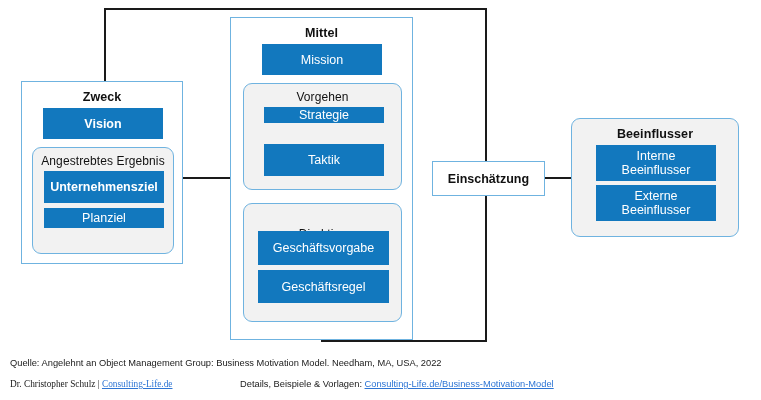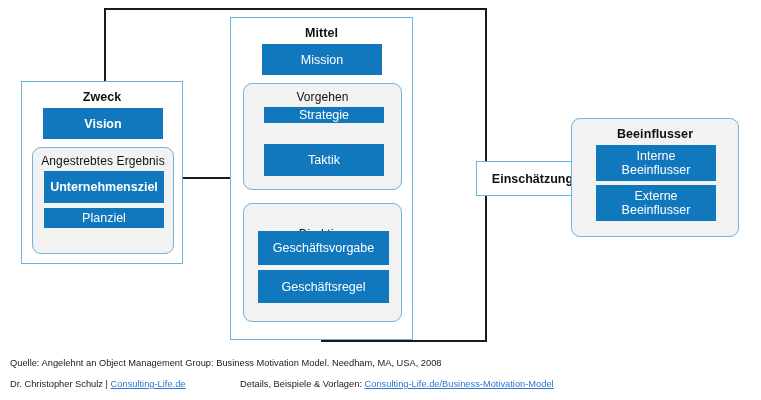--- a/index.html
+++ b/index.html
@@ -72,21 +72,20 @@
     position: absolute;
     border: 1.5px solid #6FB3E0;
     background: #ffffff;
     box-sizing: border-box;
     display: flex;
     align-items: center;
     justify-content: center;
     font-weight: bold;
     font-size: 12.5px;
     color: #111111;
-    margin-left: 44px;
   }
 
   
   .footer {
     position: absolute;
     left: 0;
     width: 761px;
     font-size: 9.3px;
     color: #1a1a1a;
   }
@@ -150,23 +149,23 @@
 
   <div class="plainbox" style="left:432px; top:161px; width:113px; height:35px;">Einschätzung</div>
 
   <div class="group shaded" style="left:571px; top:118px; width:168px; height:119px;">
     <div class="group-title" style="position:absolute; left:0; top:9px; width:100%;">Beeinflusser</div>
     <div class="leaf" style="left:24px; top:26px; width:120px; height:36px;">Interne Beeinflusser</div>
     <div class="leaf" style="left:24px; top:66px; width:120px; height:36px;">Externe Beeinflusser</div>
   </div>
 
   <div class="footer" style="top:0;">
-    <div class="footline" style="left:10px; top:358px;">Quelle: Angelehnt an Object Management Group: Business Motivation Model. Needham, MA, USA, 2008</div>
+    <div class="footline" style="left:10px; top:358px;">Quelle: Angelehnt an Object Management Group: Business Motivation Model. Needham, MA, USA, 2022</div>
 
-    <div class="footline" style="left:10px; top:379px;">
+    <div class="footline" style="left:10px; top:379px;font-family:Liberation Serif, serif;">
       <span>Dr. Christopher Schulz | </span><a class="lnk" href="#">Consulting-Life.de</a>
     </div>
 
     <div class="footline" style="left:240px; top:379px;">
       <span>Details, Beispiele &amp; Vorlagen: </span><a class="lnk" href="#">Consulting-Life.de/Business-Motivation-Model</a>
     </div>
   </div>
 
 </div>
 

